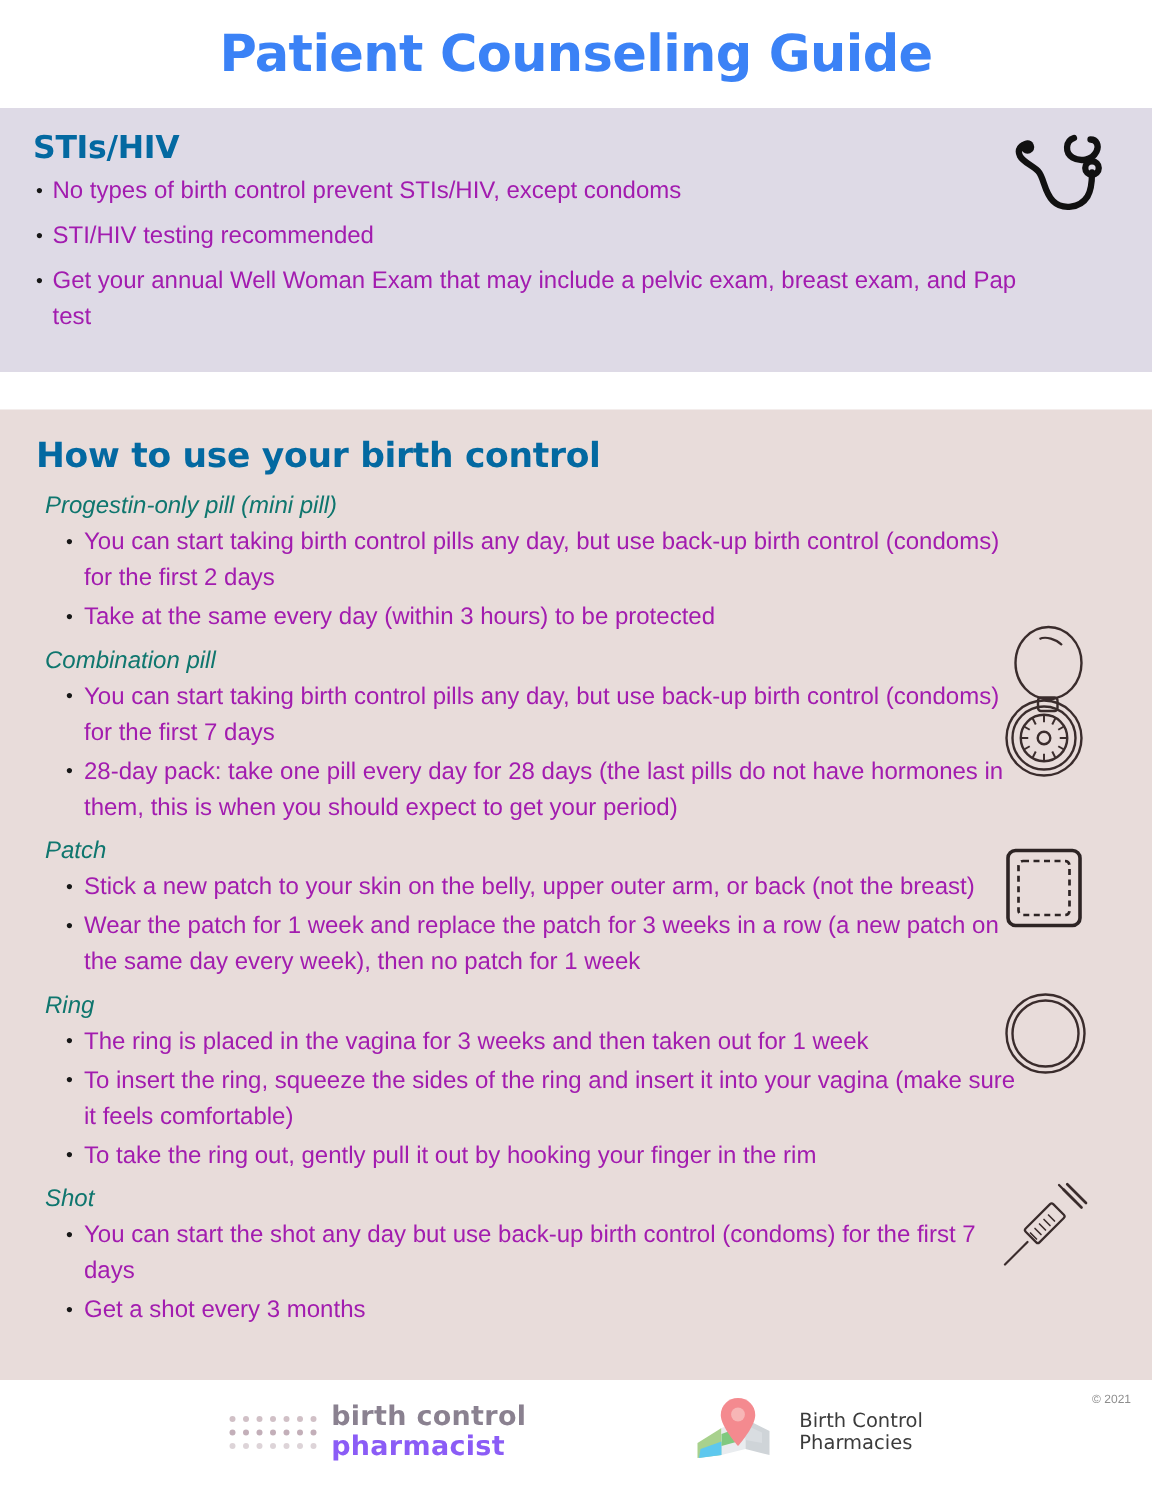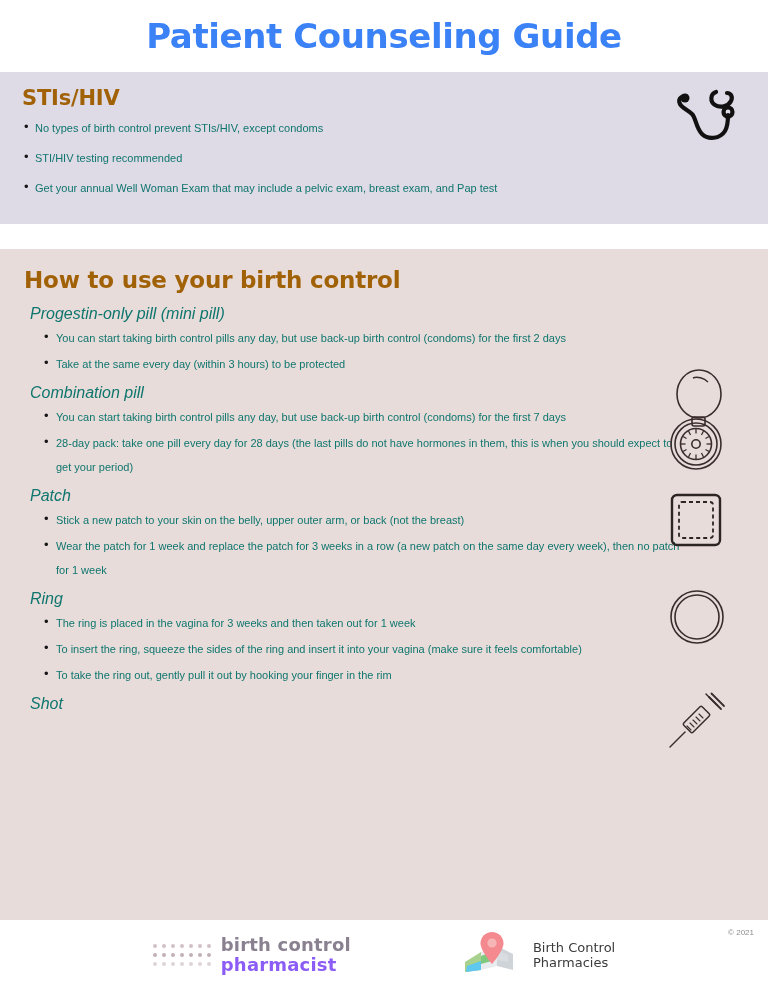--- a/index.html
+++ b/index.html
@@ -45,41 +45,41 @@
     background: #e8dcda;
     margin-top: 25px;
     padding: 16px 22px 20px 22px;
     min-height: 672px;
   }
 
   .band-heading {
     font-family: "DejaVu Sans", sans-serif;
     font-weight: bold;
     font-size: 21px;
-    color: #a16207;
+    color: #0369a1;
     margin: 0 0 6px 0;
     letter-spacing: -0.2px;
   }
   .band-how .band-heading {
     font-size: 23px;
     margin: 2px 0 12px 2px;
   }
 
   
   ul.bullets {
     list-style: none;
     margin: 0;
     padding: 0;
   }
   ul.bullets > li {
     position: relative;
     padding-left: 14px;
-    font-size: 11px;
+    font-size: 16px;
     line-height: 24px;
-    color: #0f766e;
+    color: #a21caf;
     margin-bottom: 2px;
     max-width: 650px;
   }
   ul.bullets > li::before {
     content: "•";
     position: absolute;
     left: 2px;
     top: -1px;
     font-size: 13px;
     color: #171717;
@@ -277,20 +277,24 @@
     <span class="icon-slot" style="top:-2px; right:20px;">
       <svg width="58" height="58" viewBox="0 0 58 58" fill="none" stroke="#3a2c2c" stroke-width="1.6">
         <circle cx="29" cy="29" r="26"></circle>
         <circle cx="29" cy="29" r="22"></circle>
       </svg>
     </span>
   </div>
 
   <div class="method">
     <div class="method-title">Shot</div>
+    <ul class="bullets">
+      <li>You can start the shot any day but use back-up birth control (condoms) for the first 7 days</li>
+      <li>Get a shot every 3 months</li>
+    </ul>
     <span class="icon-slot" style="top:-6px; right:18px;">
       <svg width="62" height="62" viewBox="0 0 62 62" fill="none" stroke="#3a2c2c" stroke-width="1.5" stroke-linecap="round">
         <line x1="4" y1="58" x2="19" y2="43"></line>
         <rect x="17.5" y="24" width="26" height="13" rx="1.5" transform="rotate(-45 30.5 30.5)"></rect>
         <line x1="43" y1="8" x2="55" y2="20" stroke-width="1.8"></line>
         <line x1="45.5" y1="4.5" x2="58" y2="17" stroke-width="1.8"></line>
         <line x1="40" y1="5" x2="51" y2="16" stroke-width="1.5"></line>
         <g stroke-width="1.1">
           <line x1="21" y1="37" x2="25" y2="41"></line>
           <line x1="24" y1="34" x2="28" y2="38"></line>

